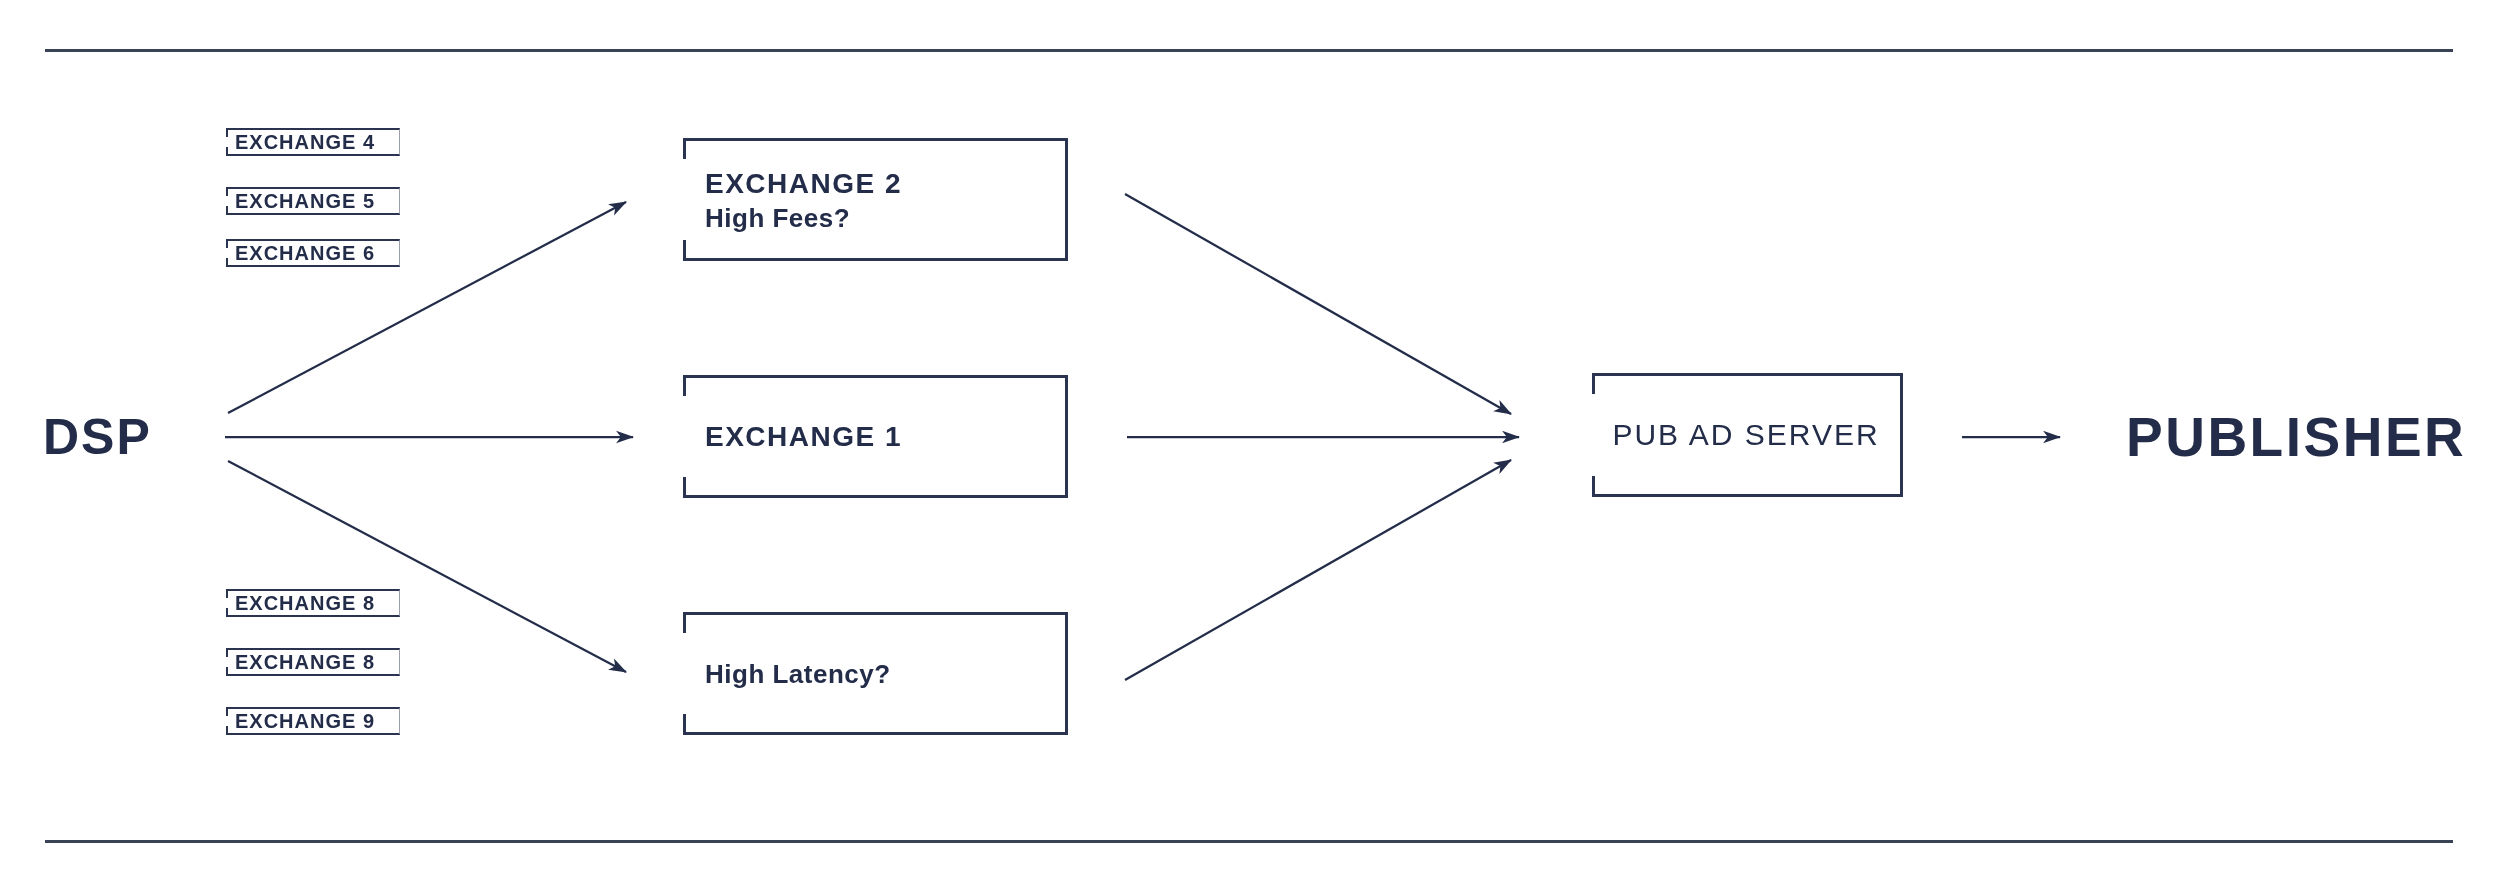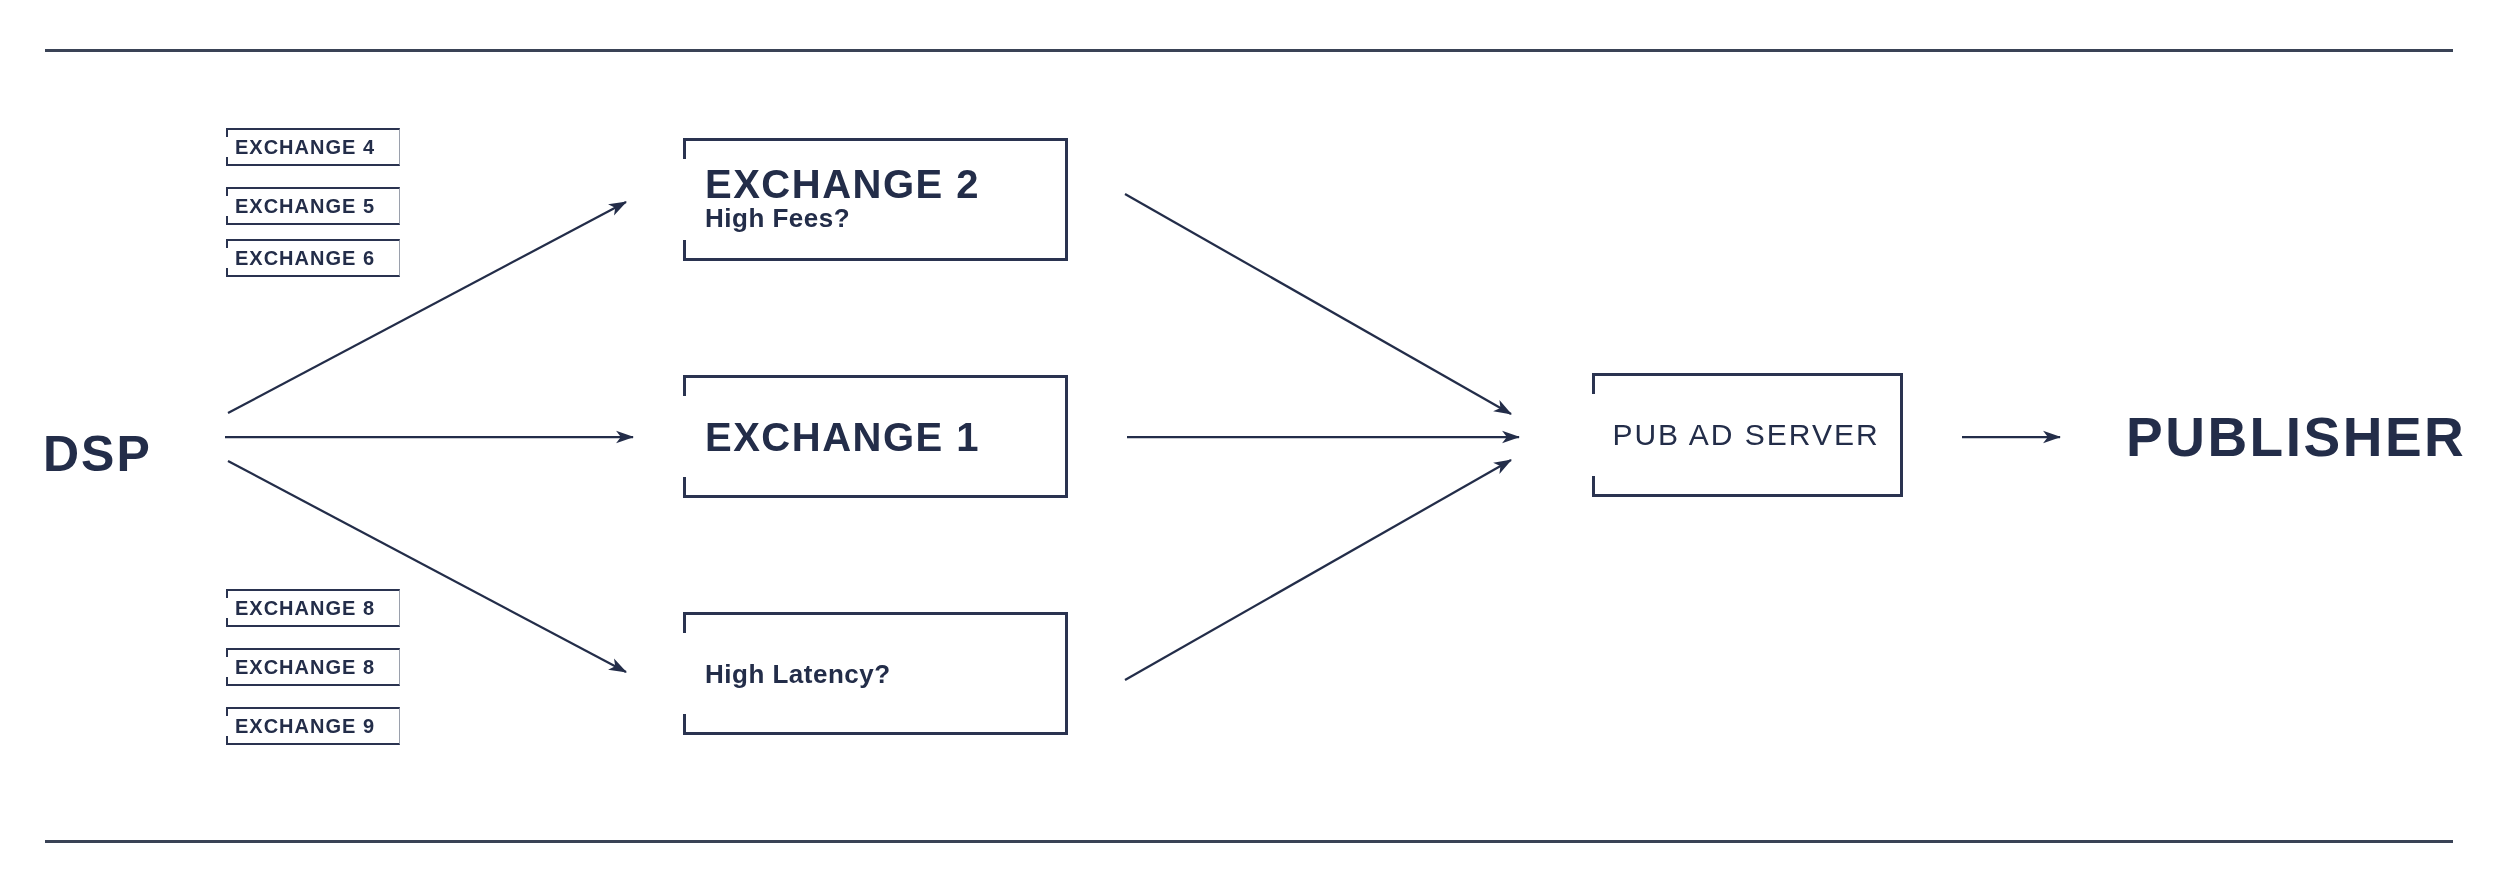--- a/index.html
+++ b/index.html
@@ -37,29 +37,29 @@
 
   
   .endlabel {
     position: absolute;
     height: 54px;
     display: flex;
     align-items: center;
     font-weight: bold;
     white-space: nowrap;
   }
-  .endlabel.dsp { left: 43px; top: 410px; font-size: 50px; letter-spacing: 2px; margin-top: 17px; }
+  .endlabel.dsp { left: 43px; top: 410px; font-size: 50px; letter-spacing: 2px; }
   .endlabel.publisher { left: 2126px; top: 410px; font-size: 55px; letter-spacing: 2.5px; }
 
   
   .minibox {
     position: absolute;
     left: 226px;
     width: 174px;
-    height: 38px;
+    height: 28px;
     display: flex;
     align-items: center;
     padding-left: 9px;
     border-top: 2px solid #2a3350;
     border-bottom: 2px solid #2a3350;
     border-right: 1px solid #9aa0ac;
     font-size: 20px;
     font-weight: bold;
     letter-spacing: 1px;
     white-space: nowrap;
@@ -94,21 +94,21 @@
   .bigbox {
     left: 683px;
     width: 385px;
     height: 123px;
     display: flex;
     flex-direction: column;
     justify-content: center;
     padding-left: 22px;
   }
   .bigbox .name {
-    font-size: 40px;
+    font-size: 28px;
     font-weight: bold;
     letter-spacing: 1.5px;
     line-height: 36px;
     white-space: nowrap;
   }
   .bigbox .note {
     font-size: 26px;
     font-weight: bold;
     letter-spacing: 0.5px;
     line-height: 32px;

